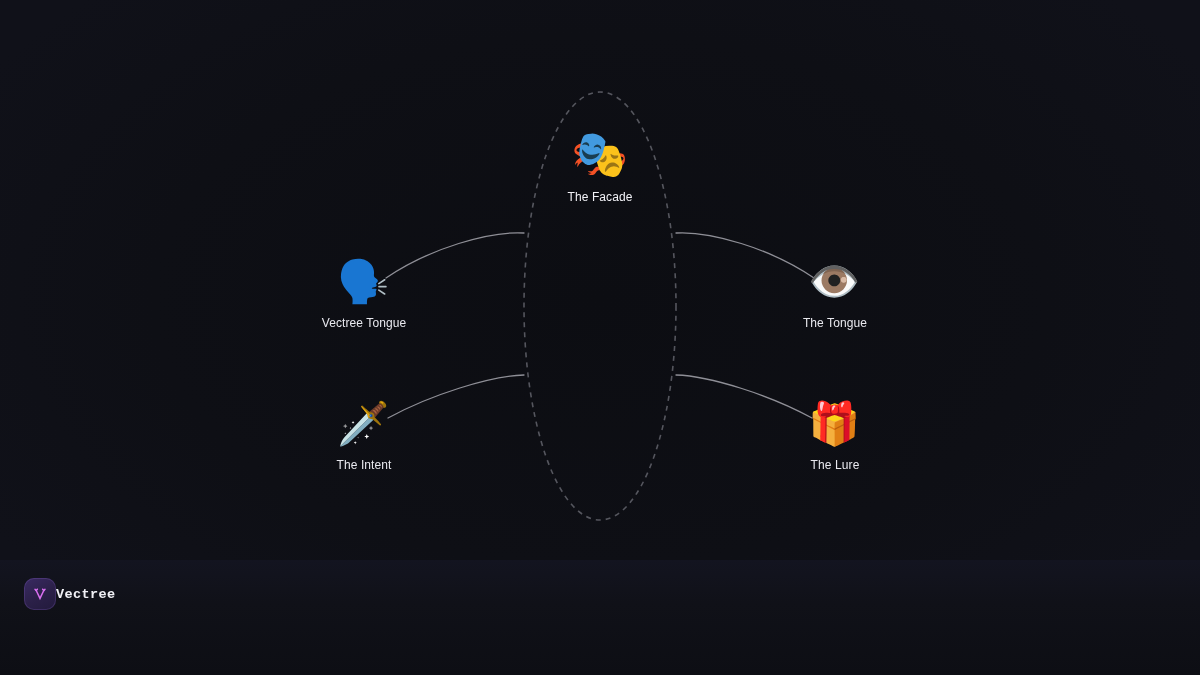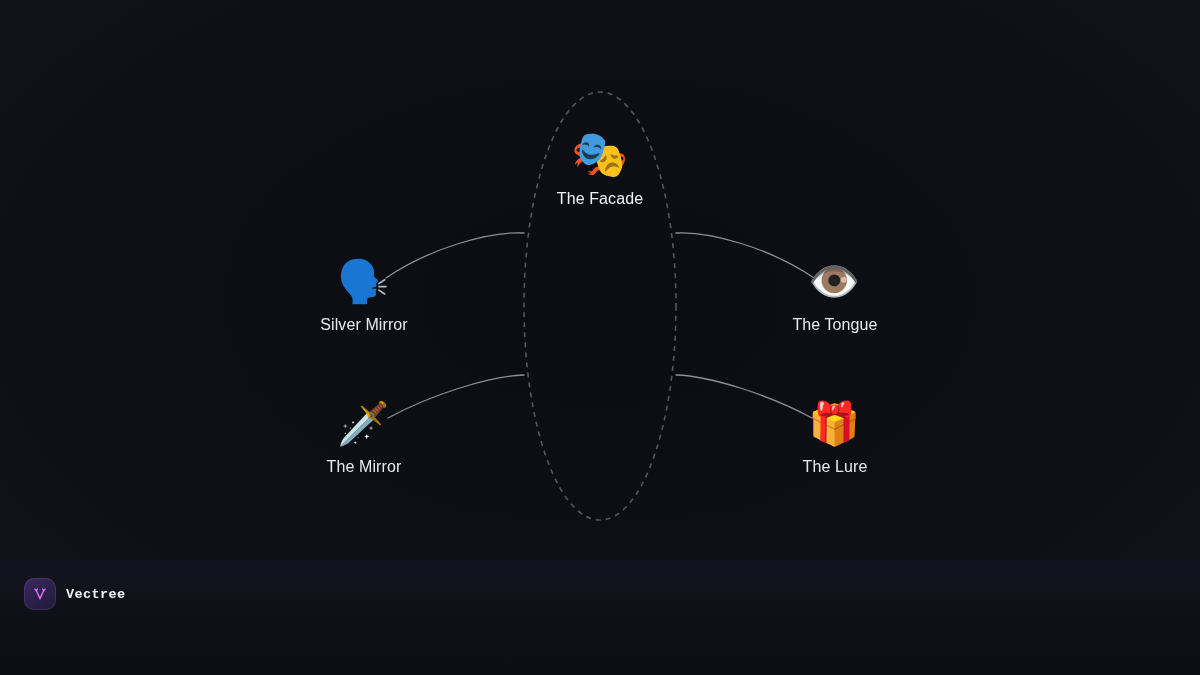--- a/index.html
+++ b/index.html
@@ -49,21 +49,21 @@
     display: block;
     line-height: 1;
     font-family: "DejaVu Sans", sans-serif;
     font-size: 42px;
     height: 46px;
   }
 
   .node-label {
     display: block;
     margin-top: 9px;
-    font-size: 16px;
+    font-size: 12px;
     font-weight: 400;
     letter-spacing: 0.1px;
     color: #e9e9ef;
     white-space: nowrap;
   }
 
   .node.is-center .node-emoji { font-size: 46px; height: 50px; }
   .node.is-center .node-label { color: #f2f2f7; }
 
   
@@ -82,21 +82,20 @@
     height: 115px;
     background: linear-gradient(180deg, #131420 0%, #101118 38%, #0d0e14 100%);
   }
 
   #brand-row {
     position: absolute;
     left: 24px;
     top: 18px;
     display: flex;
     align-items: center;
-    gap: 10px;
   }
 
   #brand-logo {
     width: 32px;
     height: 32px;
     border-radius: 10px;
     background: linear-gradient(150deg, #3a2a63 0%, #2b2048 55%, #221a3c 100%);
     box-shadow: inset 0 0 0 1px rgba(150,110,220,0.22);
     display: flex;
     align-items: center;
@@ -129,31 +128,31 @@
     </g>
   </svg>
 
   <div class="node is-center" id="node-facade">
     <span class="node-emoji">🎭</span>
     <span class="node-label">The Facade</span>
   </div>
 
   <div class="node" id="node-silver-tongue">
     <span class="node-emoji">🗣️</span>
-    <span class="node-label">Silver Mirror</span>
+    <span class="node-label">Vectree Tongue</span>
   </div>
 
   <div class="node" id="node-mirror">
     <span class="node-emoji">👁️</span>
     <span class="node-label">The Tongue</span>
   </div>
 
   <div class="node" id="node-intent">
     <span class="node-emoji">🗡️</span>
-    <span class="node-label">The Mirror</span>
+    <span class="node-label">The Intent</span>
   </div>
 
   <div class="node" id="node-lure">
     <span class="node-emoji">🎁</span>
     <span class="node-label">The Lure</span>
   </div>
 
 </div>
 
 <div id="footer">

